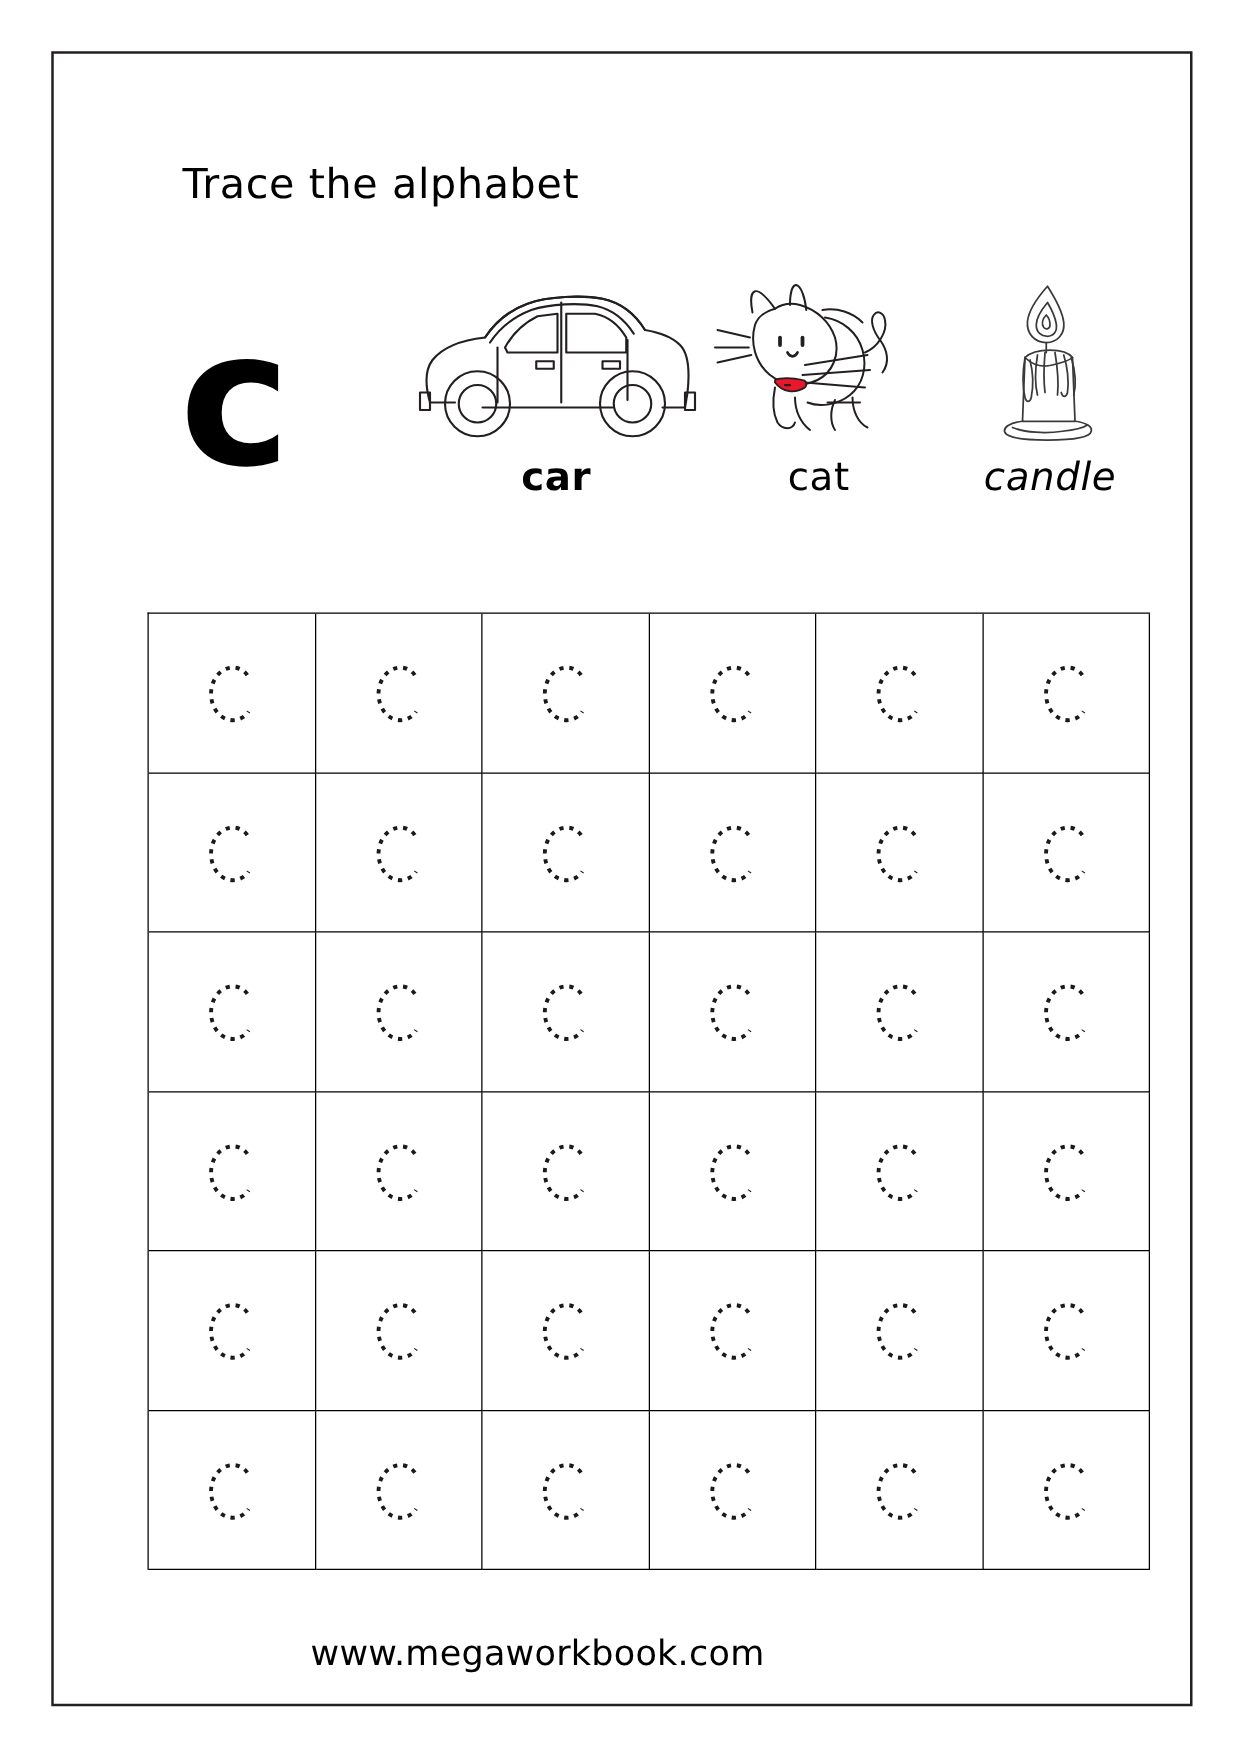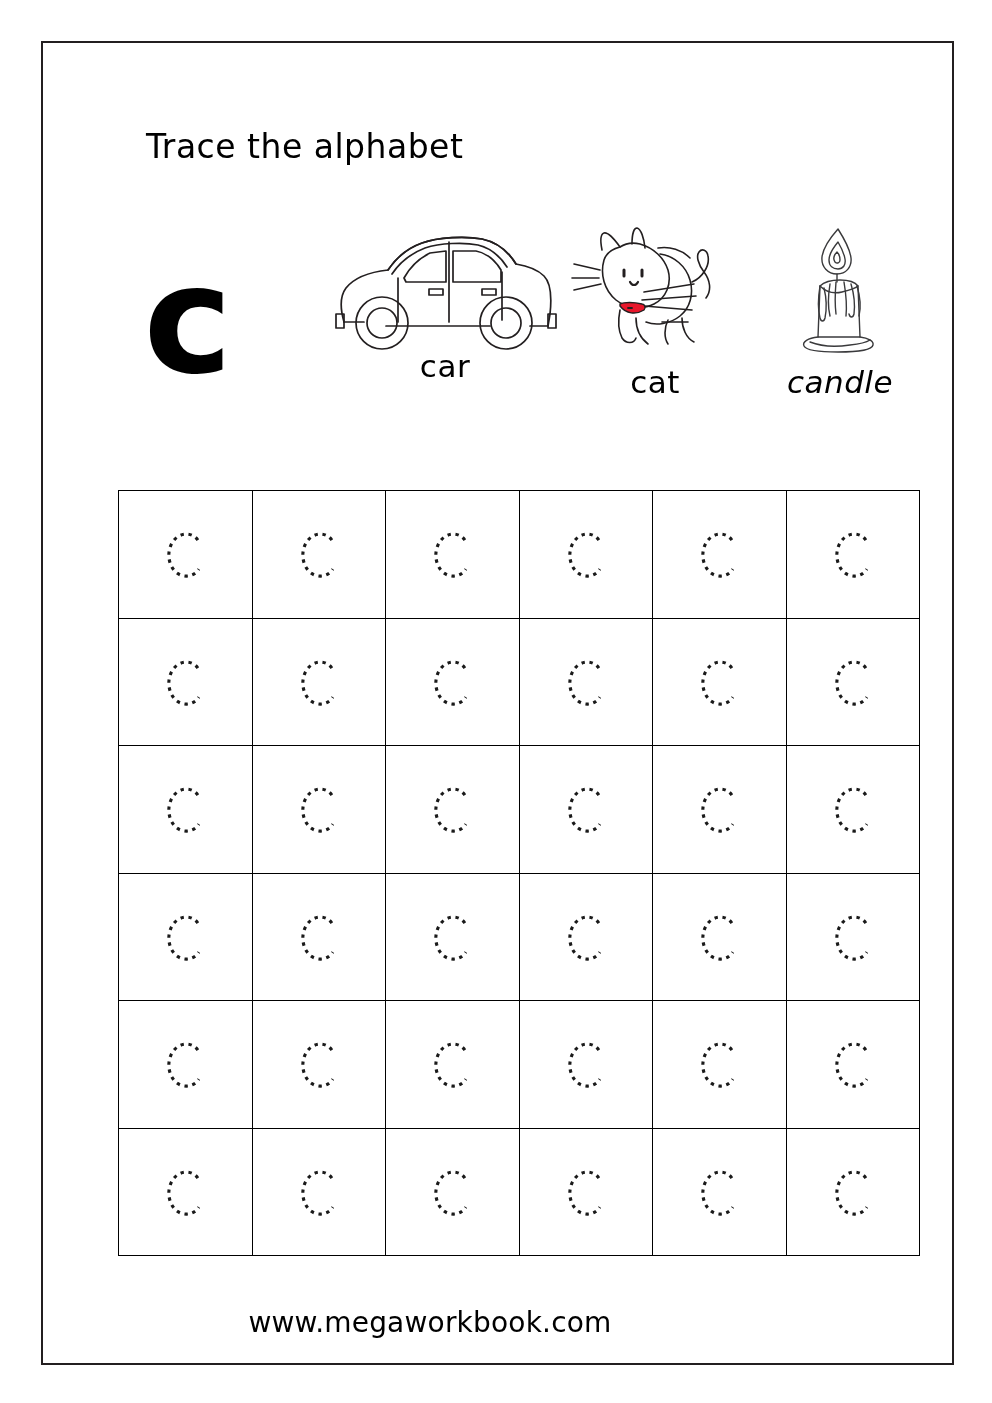--- a/index.html
+++ b/index.html
@@ -89,21 +89,21 @@
     font-family: "DejaVu Sans", sans-serif;
     font-size: 31px;
     color: #000000;
     letter-spacing: 0.5px;
   }
 
   #pic-car { left: 0px;   width: 230px; }
   #pic-cat { left: 240px; width: 170px; }
   #pic-candle { left: 420px; width: 180px; }
 
-  #pic-car .picture-label   { top: 126px; }
+  #pic-car .picture-label   { top: 142px; font-weight: bold; }
   #pic-cat .picture-label   { top: 142px; }
   #pic-candle .picture-label{ top: 142px; font-style: italic; }
 
   
   #tracing-grid {
     position: absolute;
     left: 118px;
     top: 490px;
     width: 802px;
     height: 766px;

